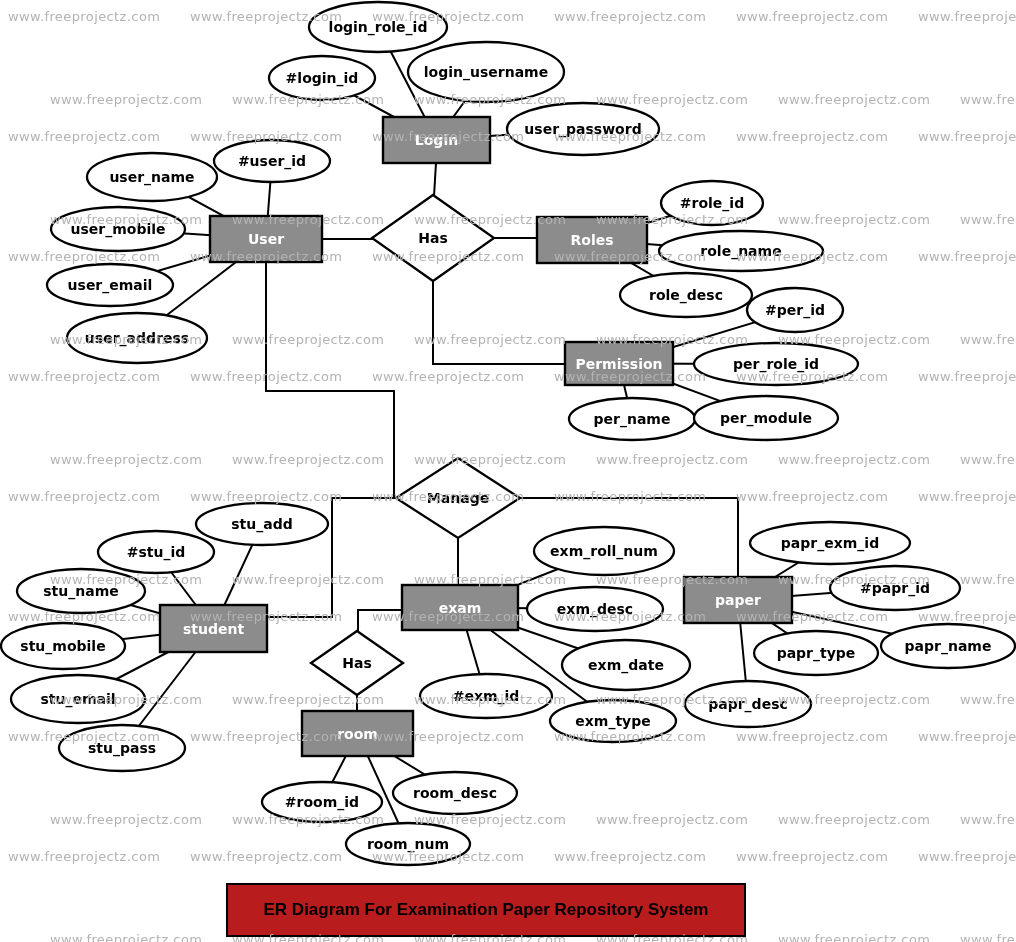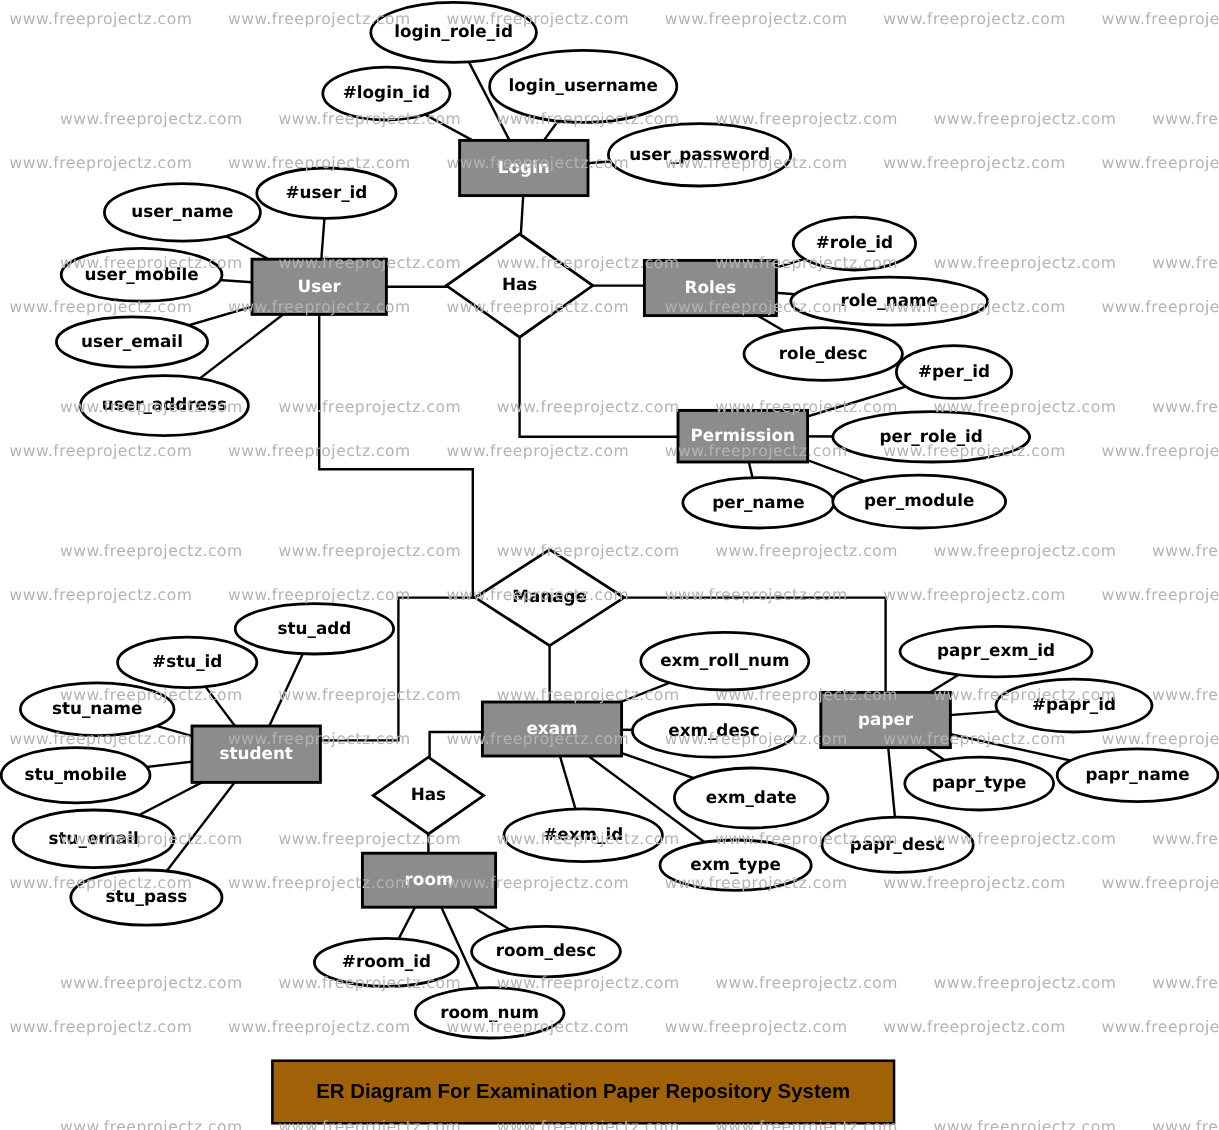--- a/index.html
+++ b/index.html
@@ -8,21 +8,21 @@
     background:#ffffff;font-family:"DejaVu Sans",sans-serif;
   }
   #diagram-svg{position:absolute;left:0;top:0;z-index:1;}
   #watermark-layer{position:absolute;left:0;top:1px;width:912px;height:942px;z-index:3;pointer-events:none;}
   .wm{
     position:absolute;white-space:nowrap;
     font-family:"DejaVu Sans",sans-serif;font-size:13px;letter-spacing:.4px;
   }
   #title-box{
     position:absolute;left:226px;top:883px;width:516px;height:50px;z-index:2;
-    background:#a16207;border:2px solid #000;
+    background:#b91c1c;border:2px solid #000;
     display:flex;align-items:center;justify-content:center;
   }
   #title-box span{
     font-family:"Liberation Sans",sans-serif;font-weight:700;font-size:17px;color:#000;
   }
   svg text{font-family:"DejaVu Sans",sans-serif;font-weight:700;}
 </style>
 </head>
 <body>
 

